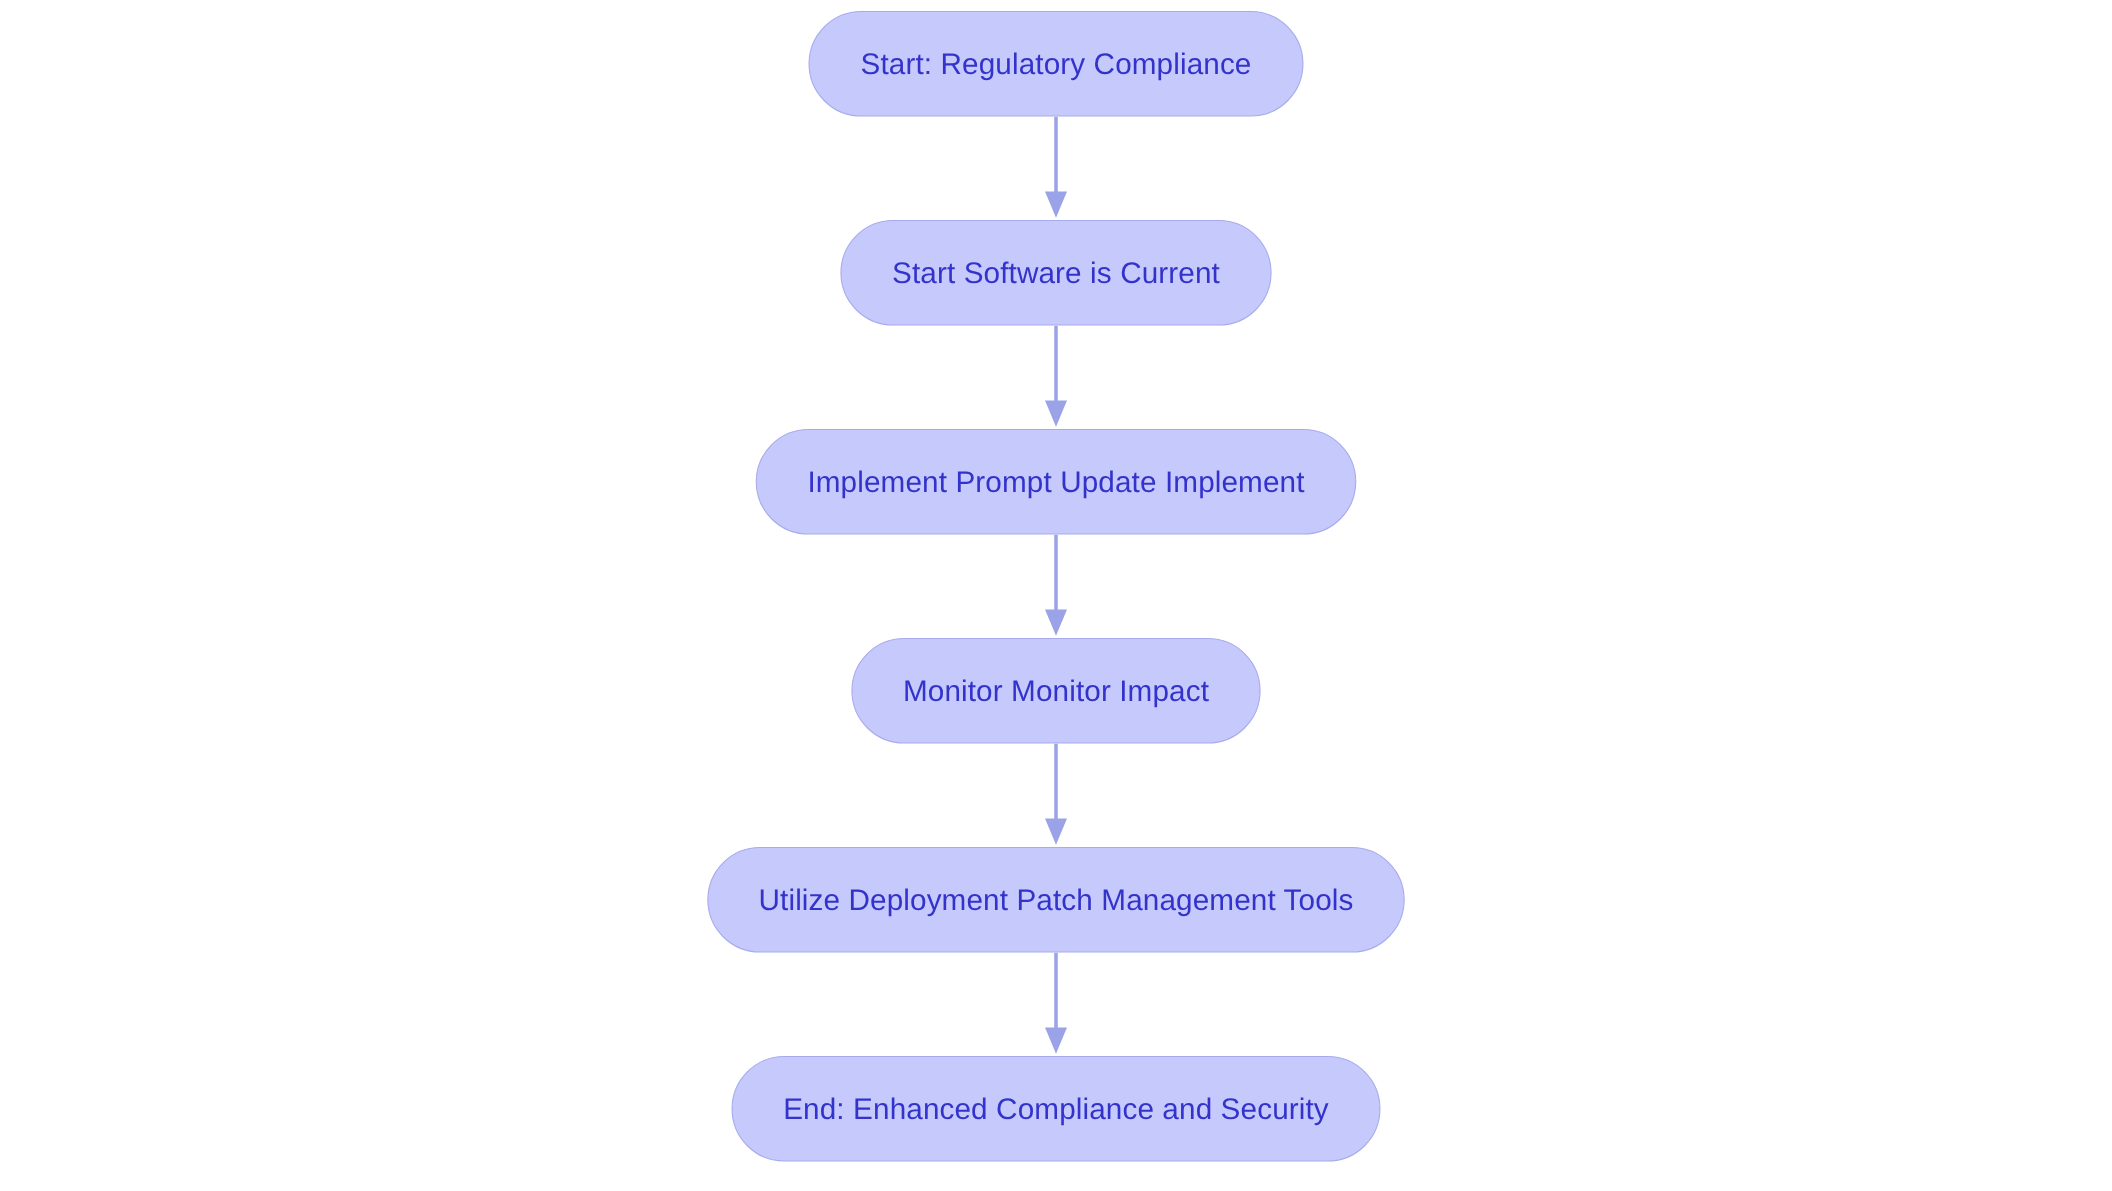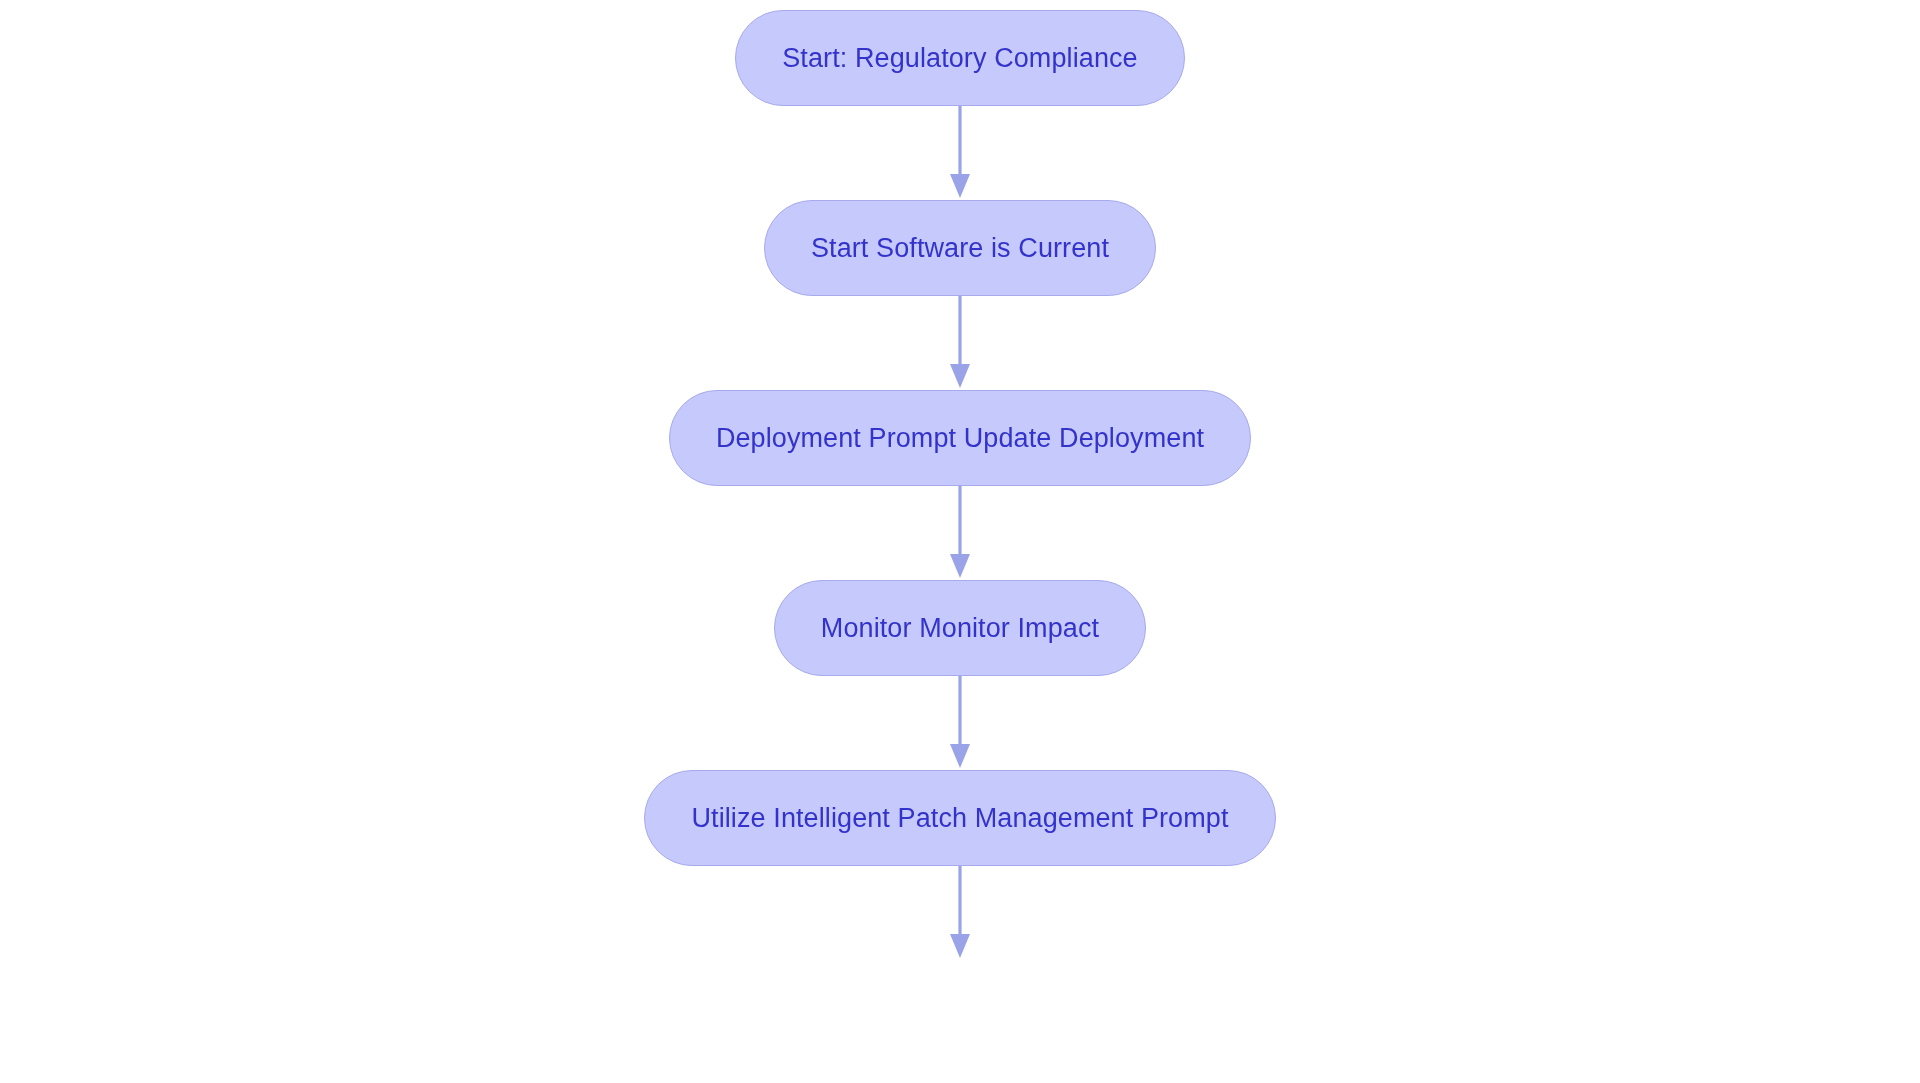--- a/index.html
+++ b/index.html
@@ -83,41 +83,44 @@
     <div class="node">
       <span class="node-label">Start Software is Current</span>
     </div>
 
     <svg class="connector" viewBox="0 0 30 94">
       <line x1="15" y1="0" x2="15" y2="70" stroke="#9aa2e8" stroke-width="3.2"></line>
       <polygon points="15,92 5,68 25,68" fill="#9aa2e8"></polygon>
     </svg>
 
     <div class="node">
-      <span class="node-label">Deployment Prompt Update Deployment</span>
+      <span class="node-label">Implement Prompt Update Implement</span>
     </div>
 
     <svg class="connector" viewBox="0 0 30 94">
       <line x1="15" y1="0" x2="15" y2="70" stroke="#9aa2e8" stroke-width="3.2"></line>
       <polygon points="15,92 5,68 25,68" fill="#9aa2e8"></polygon>
     </svg>
 
     <div class="node">
       <span class="node-label">Monitor Monitor Impact</span>
     </div>
 
     <svg class="connector" viewBox="0 0 30 94">
       <line x1="15" y1="0" x2="15" y2="70" stroke="#9aa2e8" stroke-width="3.2"></line>
       <polygon points="15,92 5,68 25,68" fill="#9aa2e8"></polygon>
     </svg>
 
     <div class="node">
-      <span class="node-label">Utilize Intelligent Patch Management Prompt</span>
+      <span class="node-label">Utilize Deployment Patch Management Tools</span>
     </div>
 
     <svg class="connector" viewBox="0 0 30 94">
       <line x1="15" y1="0" x2="15" y2="70" stroke="#9aa2e8" stroke-width="3.2"></line>
       <polygon points="15,92 5,68 25,68" fill="#9aa2e8"></polygon>
     </svg>
 
+    <div class="node">
+      <span class="node-label">End: Enhanced Compliance and Security</span>
+    </div>
 
   </div>
 </div>
 
 </body></html>

